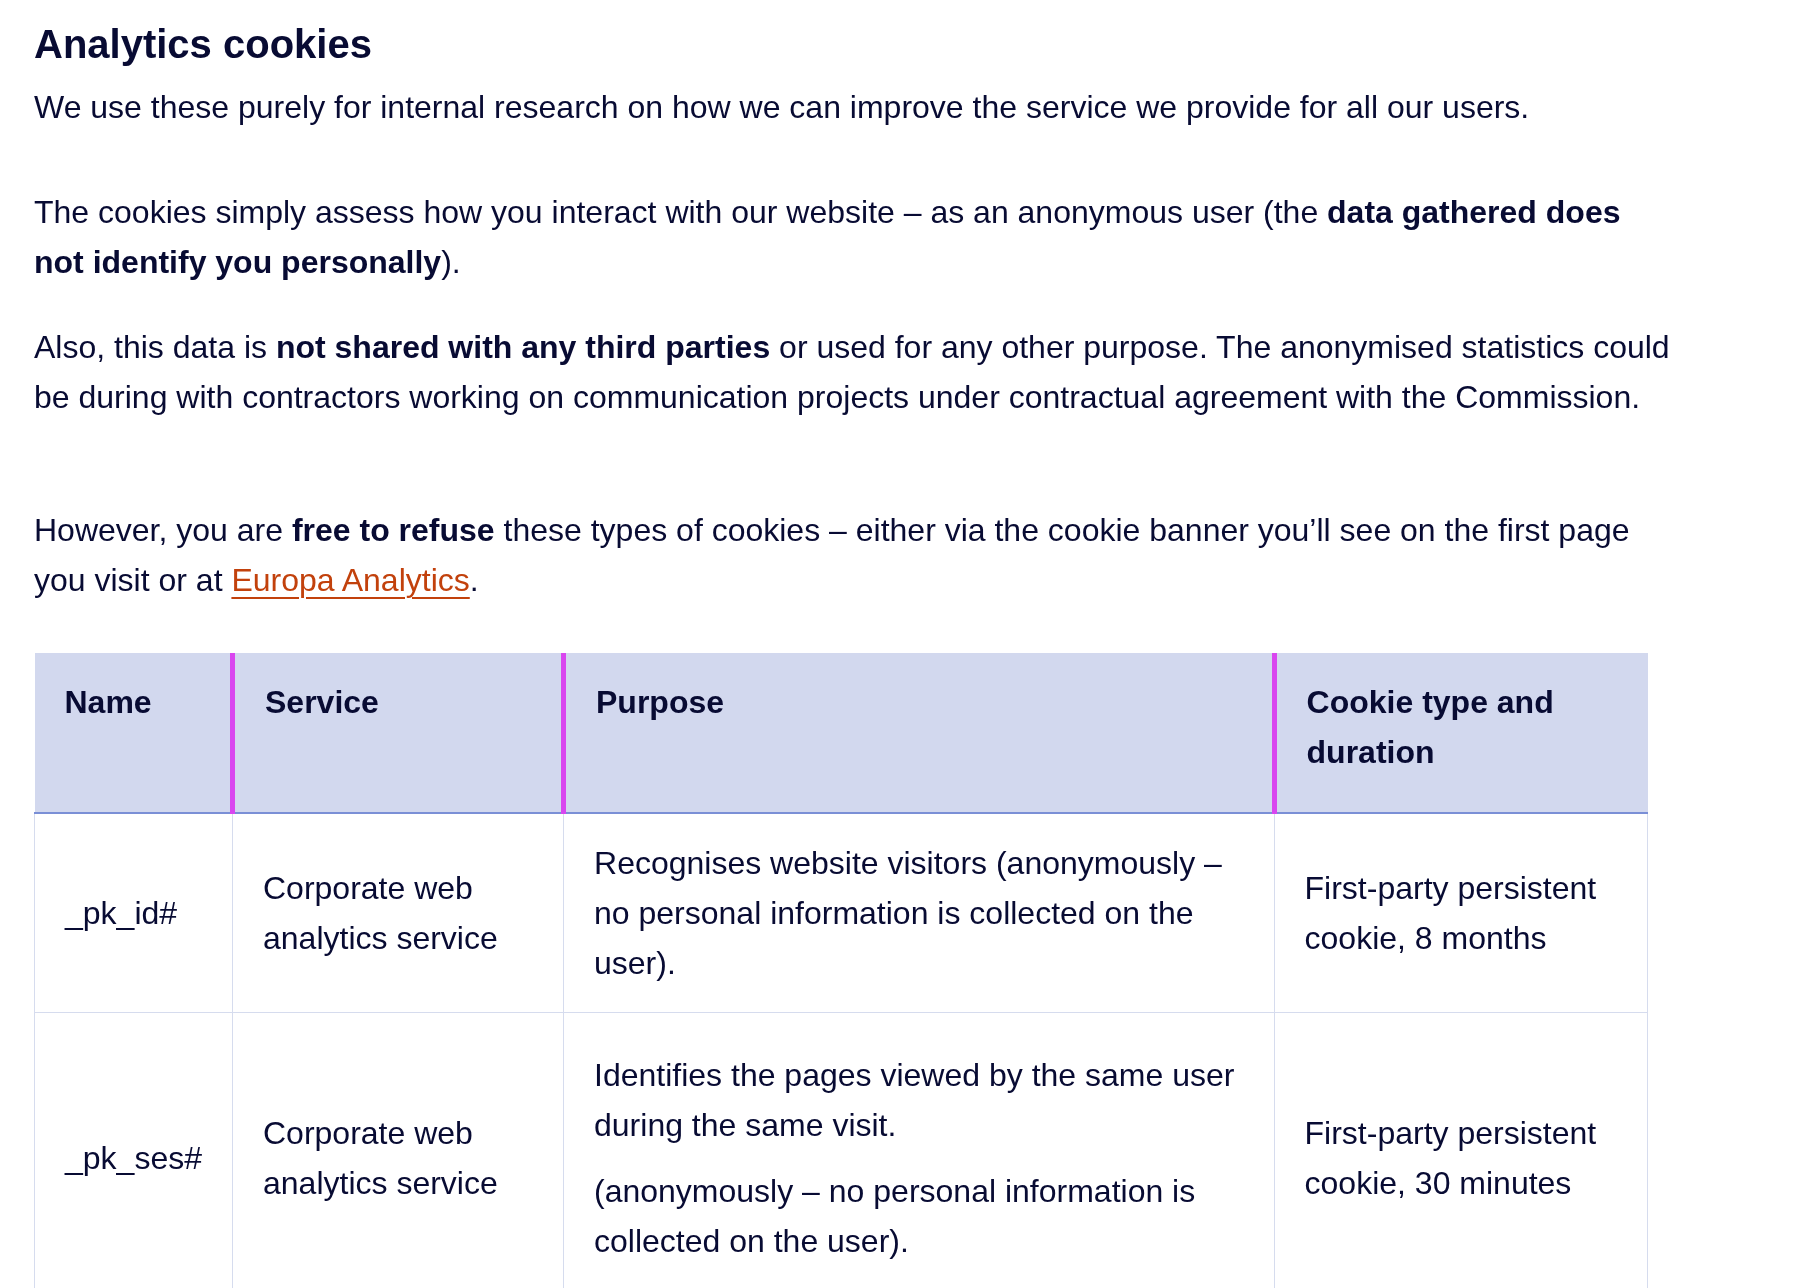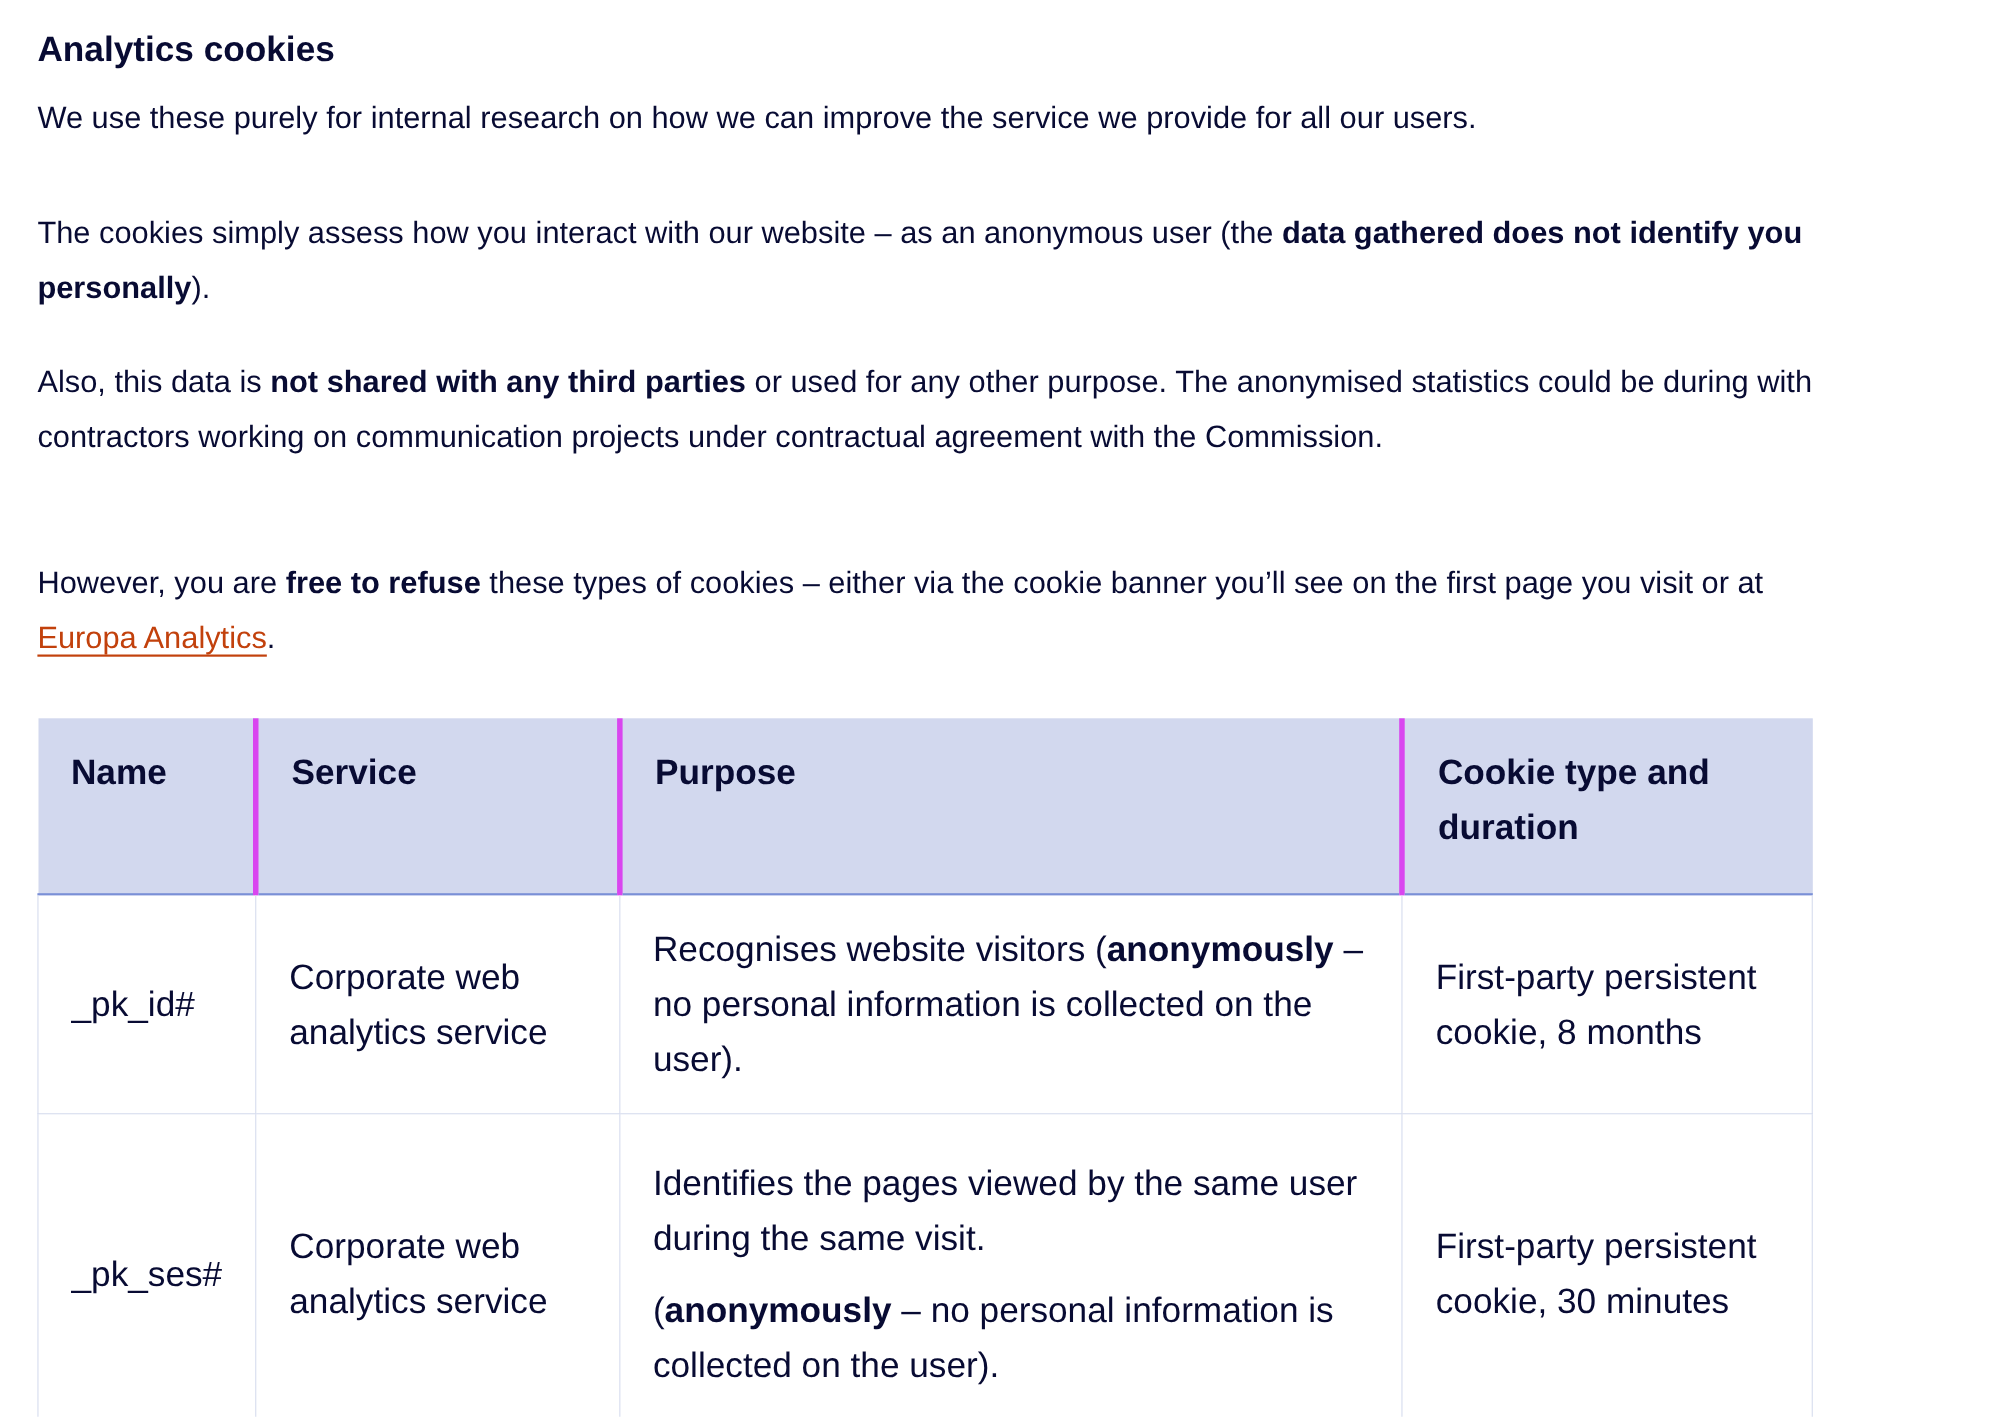--- a/index.html
+++ b/index.html
@@ -4,45 +4,45 @@
   <style>
     html, body { margin: 0; padding: 0; background: #ffffff; }
     body {
       width: 1814px; height: 1288px; overflow: hidden;
       font-family: "Liberation Sans", "DejaVu Sans", sans-serif;
       color: #080b33;
       position: relative;
     }
     .content { position: absolute; left: 34px; top: 0; width: 1754px; }
     h4.title {
-      font-size: 32px; font-weight: 700; margin: 0;
+      font-size: 40px; font-weight: 700; margin: 0;
       position: absolute; top: 22px; left: 0; line-height: 44px; text-align: center;
     }
     p.para {
-      font-size: 28px; line-height: 50px; margin: 0;
+      font-size: 32px; line-height: 50px; margin: 0;
       position: absolute; left: 0; width: 1640px;
     }
     p.para b { font-weight: 700; }
     a.link { color: #c2410c; text-decoration: underline; text-underline-offset: 6px; text-decoration-thickness: 2px; }
     table.cookies {
       position: absolute; left: 0; top: 653px; width: 1614px;
       border-collapse: collapse; font-size: 32px; line-height: 50px;
     }
     table.cookies th {
       background: #d2d8ee; text-align: left; font-weight: 700;
       vertical-align: top; padding: 24px 30px 30px 30px;
       border-left: 5px solid #d946ef; border-bottom: 2px solid #7a8fd6;
       height: 105px;
     }
     table.cookies th:first-child { border-left: none; }
     table.cookies td {
       vertical-align: middle; padding: 24px 30px;
       border: 1px solid #d6dcee; font-weight: 400;
     }
-    table.cookies td b { font-weight: 700; }
+    table.cookies td b { font-weight: 400; }
     .row1 td { height: 112px; }
     .row2 td { height: 242px; border-radius: 17px; }
     .cell-p { margin: 0; }
     .cell-p + .cell-p { margin-top: 16px; }
   </style>
 </head>
 <body>
 
 <div class="content">
   <h4 class="title">Analytics cookies</h4>

